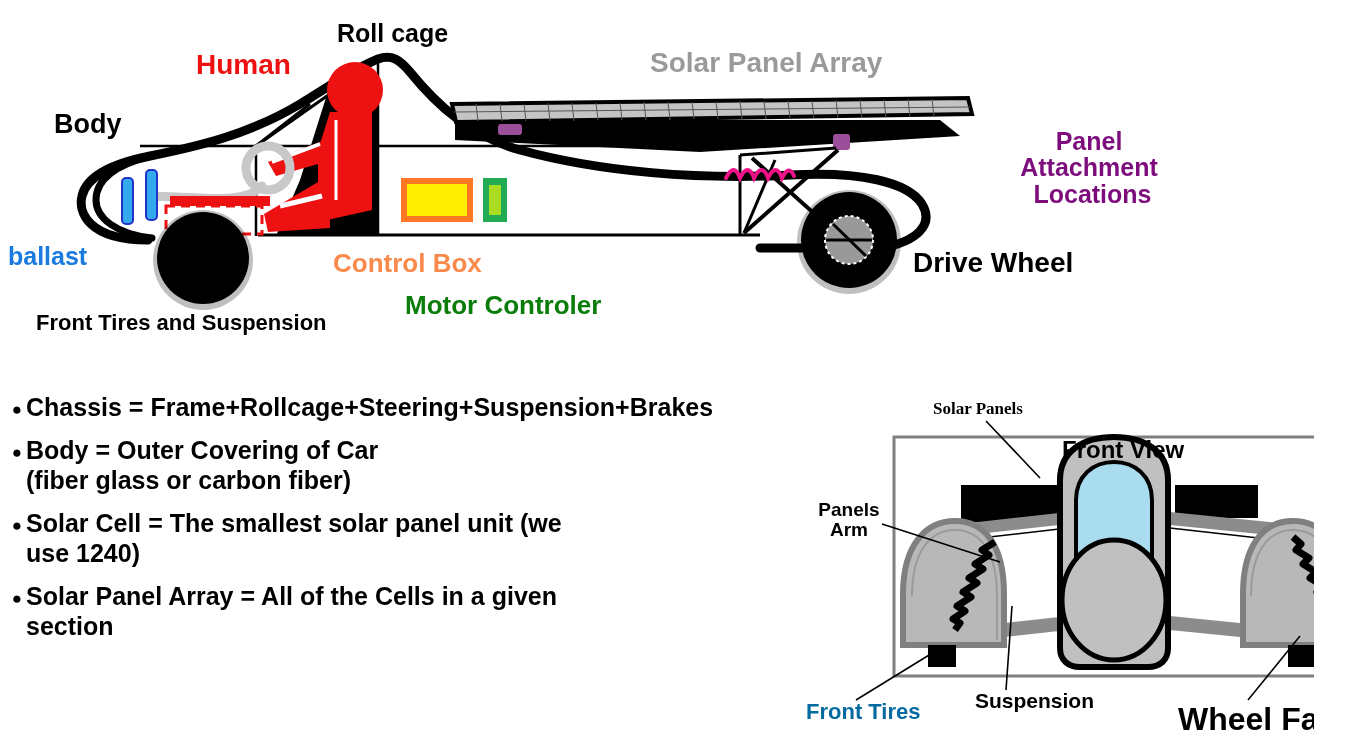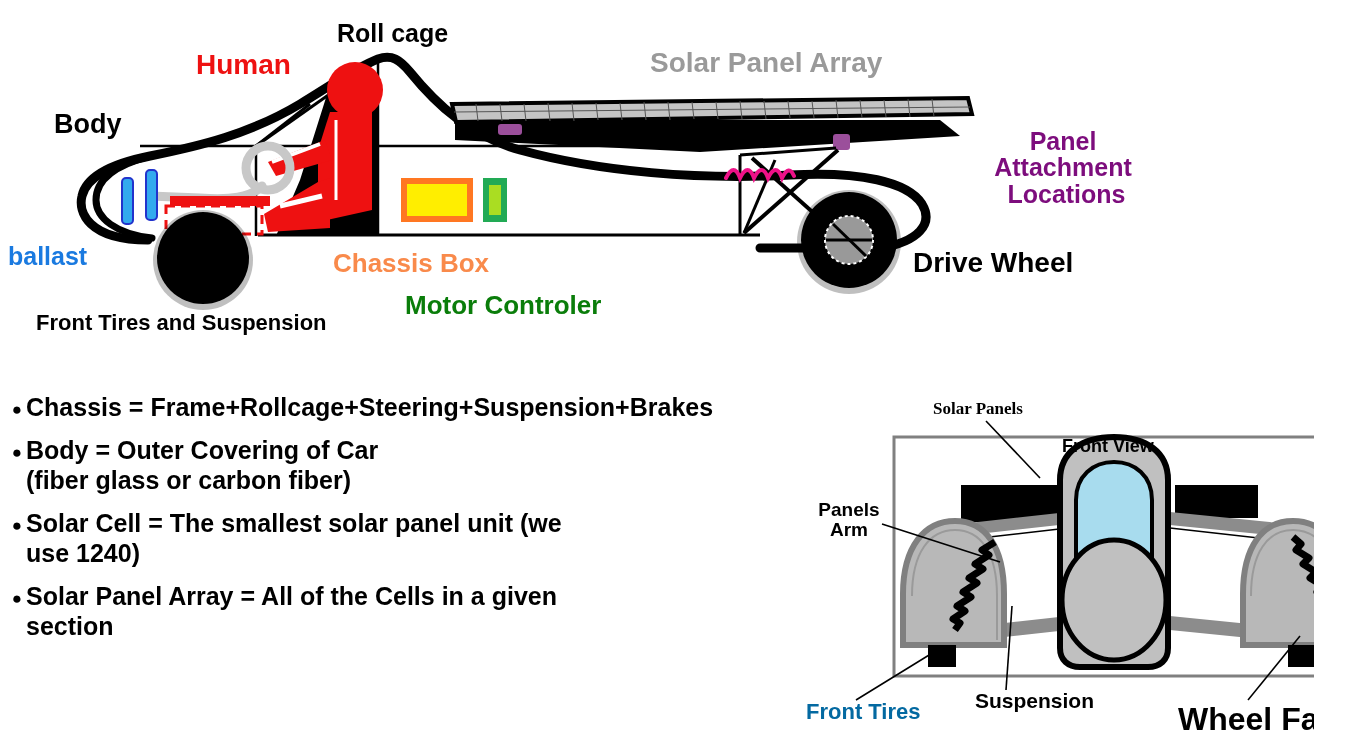--- a/index.html
+++ b/index.html
@@ -31,26 +31,26 @@
   }
   
   #lbl-rollcage   { left: 337px; top: 20px;  font-size: 25px; color: #000000; }
   #lbl-human      { left: 196px; top: 50px;  font-size: 28px; color: #ee1111; }
   #lbl-body       { left: 54px;  top: 110px; font-size: 27px; color: #000000; }
   #lbl-solararray { left: 650px; top: 48px;  font-size: 28px; color: #9a9a9a; }
   #lbl-ballast    { left: 8px;   top: 243px; font-size: 25px; color: #1a7ae0; }
   #lbl-fronttires { left: 36px;  top: 311px; font-size: 22px; color: #000000; }
   #lbl-battery    { left: 333px; top: 250px; font-size: 26px; color: #f98a4b; }
   #lbl-motor      { left: 405px; top: 292px; font-size: 26px; color: #0a7d0a; }
-  #lbl-panelattach{ left: 973px; top: 128px; font-size: 25px; color: #7d0d7d; text-align: center; width: 180px;}
+  #lbl-panelattach{ left: 999px; top: 128px; font-size: 25px; color: #7d0d7d; text-align: center; width: 180px;}
   #lbl-drivewheel { left: 913px; top: 248px; font-size: 28px; color: #000000; }
   
   #lbl-solarpanels{ left: 933px;  top: 400px; font-size: 17px; color: #000000;
                     font-family: "Liberation Serif", serif; }
-  #lbl-frontview  { left: 1062px; top: 437px; font-size: 18px; color: #000000; }
+  #lbl-frontview  { left: 1062px; top: 437px; font-size: 24px; color: #000000; }
   #lbl-controlarm { left: 803px;  top: 500px; font-size: 19px; color: #000000; text-align:center; width: 92px;}
   #lbl-fronttires2{ left: 806px;  top: 700px; font-size: 22px; color: #0369a1; }
   #lbl-suspension { left: 975px;  top: 690px; font-size: 21px; color: #000000; }
   #lbl-wheelfair  { left: 1178px; top: 703px; font-size: 32px; color: #000000; }
   
   #bullets {
     position: absolute;
     left: 8px;
     top: 392px;
     width: 800px;
@@ -185,21 +185,21 @@
     <line x1="826" y1="240" x2="872" y2="240" stroke="#000000" stroke-width="3"></line>
     <line x1="833" y1="224" x2="866" y2="256" stroke="#000000" stroke-width="3"></line>
   </svg>
 
   <div class="lbl" id="lbl-rollcage">Roll cage</div>
   <div class="lbl" id="lbl-human">Human</div>
   <div class="lbl" id="lbl-body">Body</div>
   <div class="lbl" id="lbl-solararray">Solar Panel Array</div>
   <div class="lbl" id="lbl-ballast">ballast</div>
   <div class="lbl" id="lbl-fronttires">Front Tires and Suspension</div>
-  <div class="lbl" id="lbl-battery">Chassis Box</div>
+  <div class="lbl" id="lbl-battery">Control Box</div>
   <div class="lbl" id="lbl-motor">Motor Controler</div>
   <div class="lbl" id="lbl-panelattach">Panel
 Attachment
  Locations</div>
   <div class="lbl" id="lbl-drivewheel">Drive Wheel</div>
 
   <div id="bullets">
     <div class="bullet-row">
       <span class="dot">●</span>
       <span class="btext">Chassis = Frame+Rollcage+Steering+Suspension+Brakes</span>

